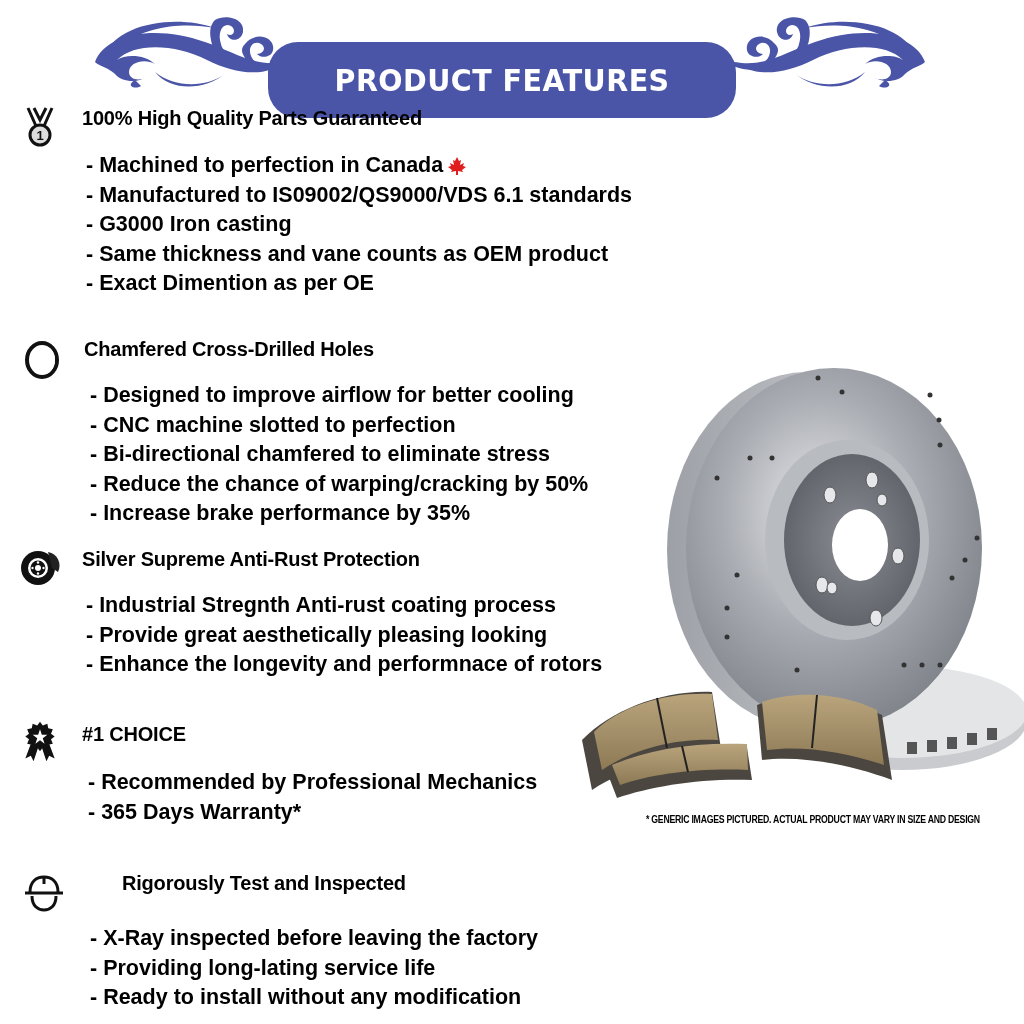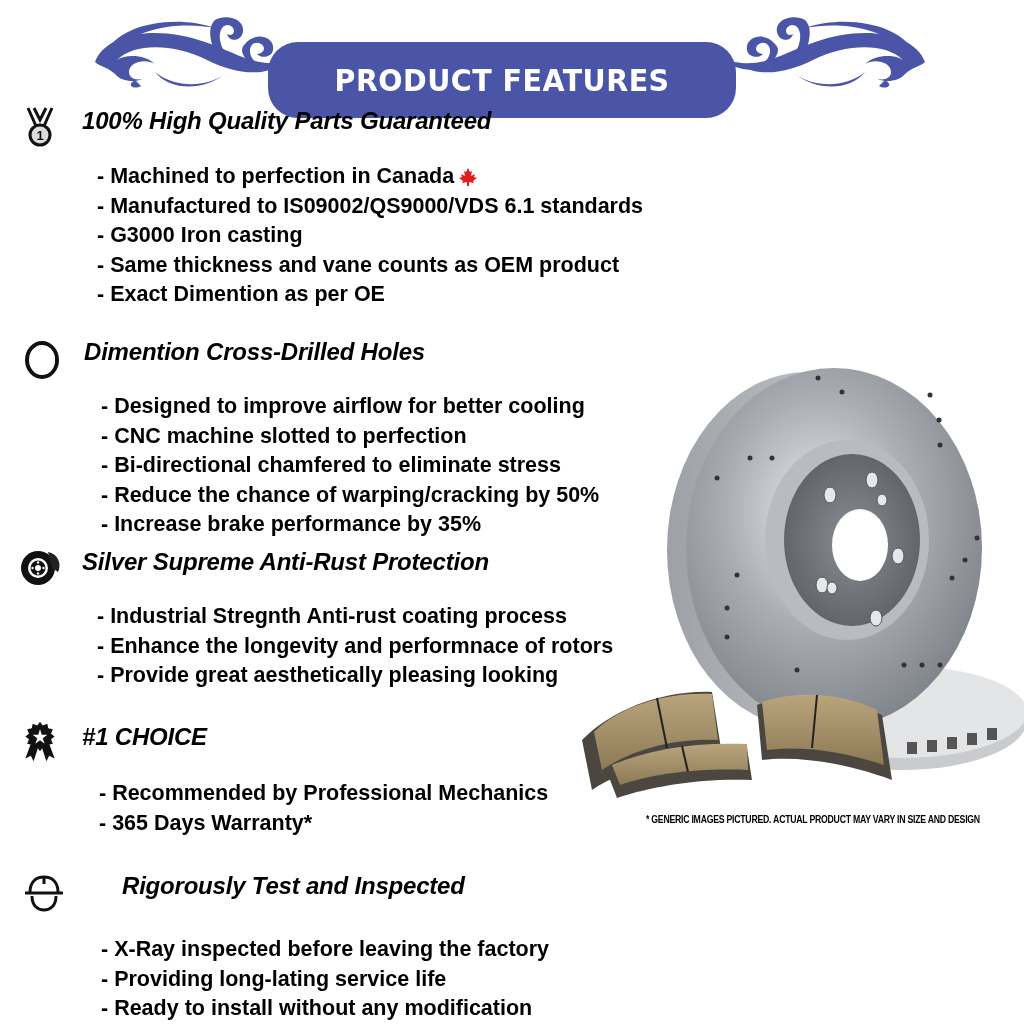--- a/index.html
+++ b/index.html
@@ -13,24 +13,24 @@
     position:absolute; left:268px; top:18px; width:468px; height:76px;
     background:#4a55a8; border-radius:30px;
     display:flex; align-items:center; justify-content:center;margin-top:24px;
   }
   .pill span {
     color:#fff; font-weight:bold; font-size:31px; letter-spacing:0.5px;
     font-family: "DejaVu Sans", sans-serif; transform:scaleX(0.92);
   }
   .sec-icon { position:absolute; width:44px; height:44px; }
   .sec-title {
-    position:absolute; font-weight:bold; font-size:24px; white-space:nowrap;
-    transform-origin:left center; letter-spacing:-0.2px;font-style:italic;
-  }
-  .bullets { position:absolute; margin:15px; padding:0; list-style:none; }
+    position:absolute; font-weight:bold; font-size:20px; white-space:nowrap;
+    transform-origin:left center; letter-spacing:-0.2px;
+  }
+  .bullets { position:absolute; margin:4px; padding:0; list-style:none; }
   .bullets li {
     font-weight:bold; font-size:21.5px; height:29.6px; line-height:29.6px; white-space:nowrap;
   }
   .maple { display:inline-block; vertical-align:middle; margin-left:4px; }
   .product-img { position:absolute; left:572px; top:360px; width:452px; height:440px; }
   .disclaimer {
     position:absolute; left:646px; top:813px; font-size:10.5px; font-weight:bold;
     white-space:nowrap; letter-spacing:-0.3px; transform:scaleX(0.83); transform-origin:left center;
   }
 </style>
@@ -81,21 +81,21 @@
     <li>- Same thickness and vane counts as OEM product</li>
     <li>- Exact Dimention as per OE</li>
   </ul>
 </div>
 
 <div>
   <svg class="sec-icon" style="left:20px;top:338px;" viewBox="0 0 44 44">
     <ellipse cx="22" cy="22" rx="15" ry="17" fill="none" stroke="#111" stroke-width="4"></ellipse>
     <ellipse cx="24" cy="22" rx="11" ry="14" fill="#fff"></ellipse>
   </svg>
-  <div class="sec-title" style="left:84px;top:338px;">Dimention Cross-Drilled Holes</div>
+  <div class="sec-title" style="left:84px;top:338px;">Chamfered Cross-Drilled Holes</div>
   <ul class="bullets" style="left:86px;top:377px;">
     <li>- Designed to improve airflow for better cooling</li>
     <li>- CNC machine slotted to perfection</li>
     <li>- Bi-directional chamfered to eliminate stress</li>
     <li>- Reduce the chance of warping/cracking by 50%</li>
     <li>- Increase brake performance by 35%</li>
   </ul>
 </div>
 
 <div>
@@ -106,22 +106,22 @@
     <circle cx="20" cy="22" r="7.5" fill="#111"></circle>
     <circle cx="20" cy="22" r="3" fill="#fff"></circle>
     <circle cx="20" cy="16.5" r="1.2" fill="#fff"></circle>
       <circle cx="25.5" cy="22" r="1.2" fill="#fff"></circle>
     <circle cx="20" cy="27.5" r="1.2" fill="#fff"></circle>
       <circle cx="14.5" cy="22" r="1.2" fill="#fff"></circle>
   </svg>
   <div class="sec-title" style="left:82px;top:548px;">Silver Supreme Anti-Rust Protection</div>
   <ul class="bullets" style="left:82px;top:587px;">
     <li>- Industrial Stregnth Anti-rust coating process</li>
+    <li>- Provide great aesthetically pleasing looking</li>
     <li>- Enhance the longevity and performnace of rotors</li>
-    <li>- Provide great aesthetically pleasing looking</li>
   </ul>
 </div>
 
 <div>
   <svg class="sec-icon" style="left:18px;top:720px;" viewBox="0 0 44 48">
     <path d="M12 26 L6 42 L12 39 L15 45 L20 30 Z M32 26 L38 42 L32 39 L29 45 L24 30 Z" fill="#111"></path>
     <path d="M22 2 L25 6 L30 4 L31 9 L36 10 L34 15 L38 18 L34 21 L36 26 L31 27 L30 32 L25 30 L22 34 L19 30 L14 32 L13 27 L8 26 L10 21 L6 18 L10 15 L8 10 L13 9 L14 4 L19 6 Z" fill="#111"></path>
     <path d="M22 10 L24 16 L30 16 L25 20 L27 26 L22 22 L17 26 L19 20 L14 16 L20 16 Z" fill="#fff"></path>
   </svg>
   <div class="sec-title" style="left:82px;top:723px;">#1 CHOICE</div>

